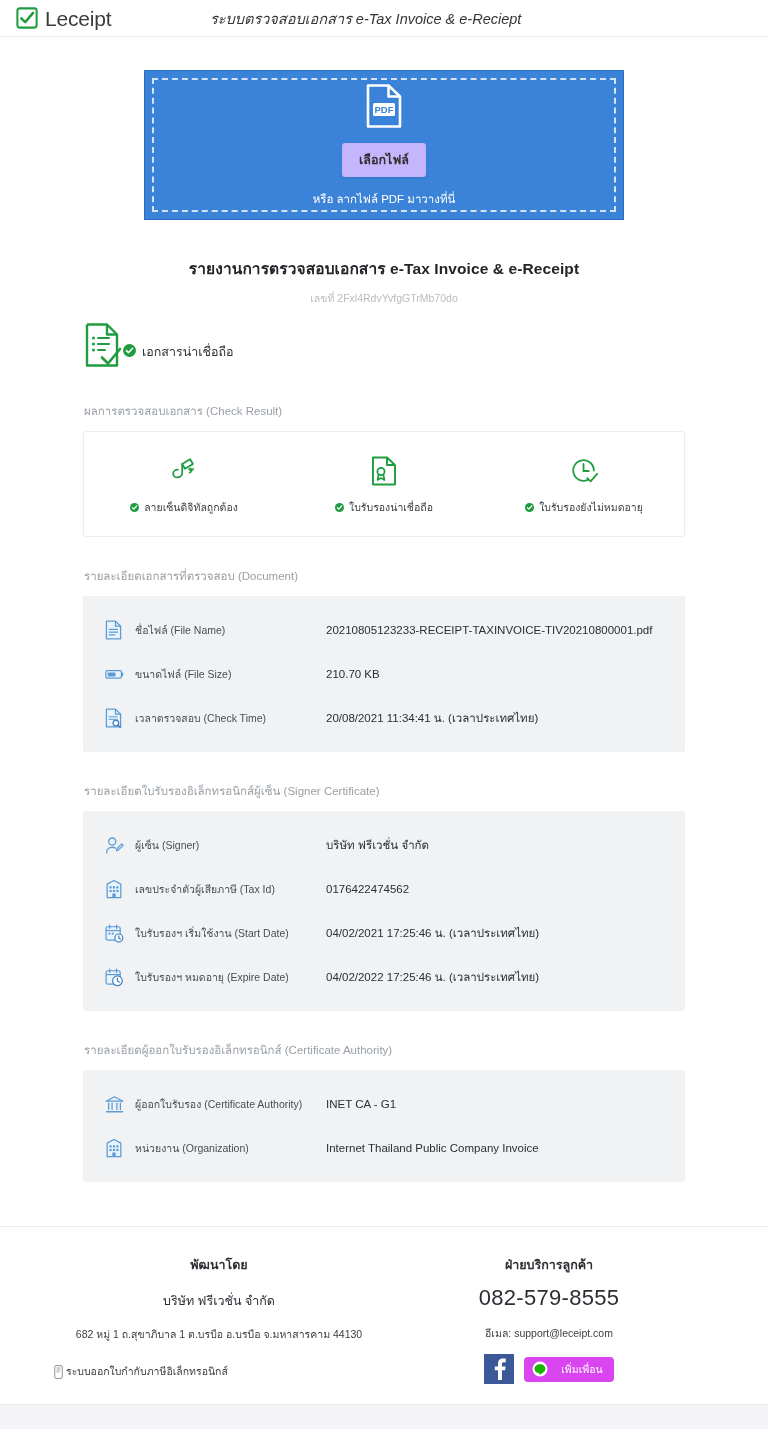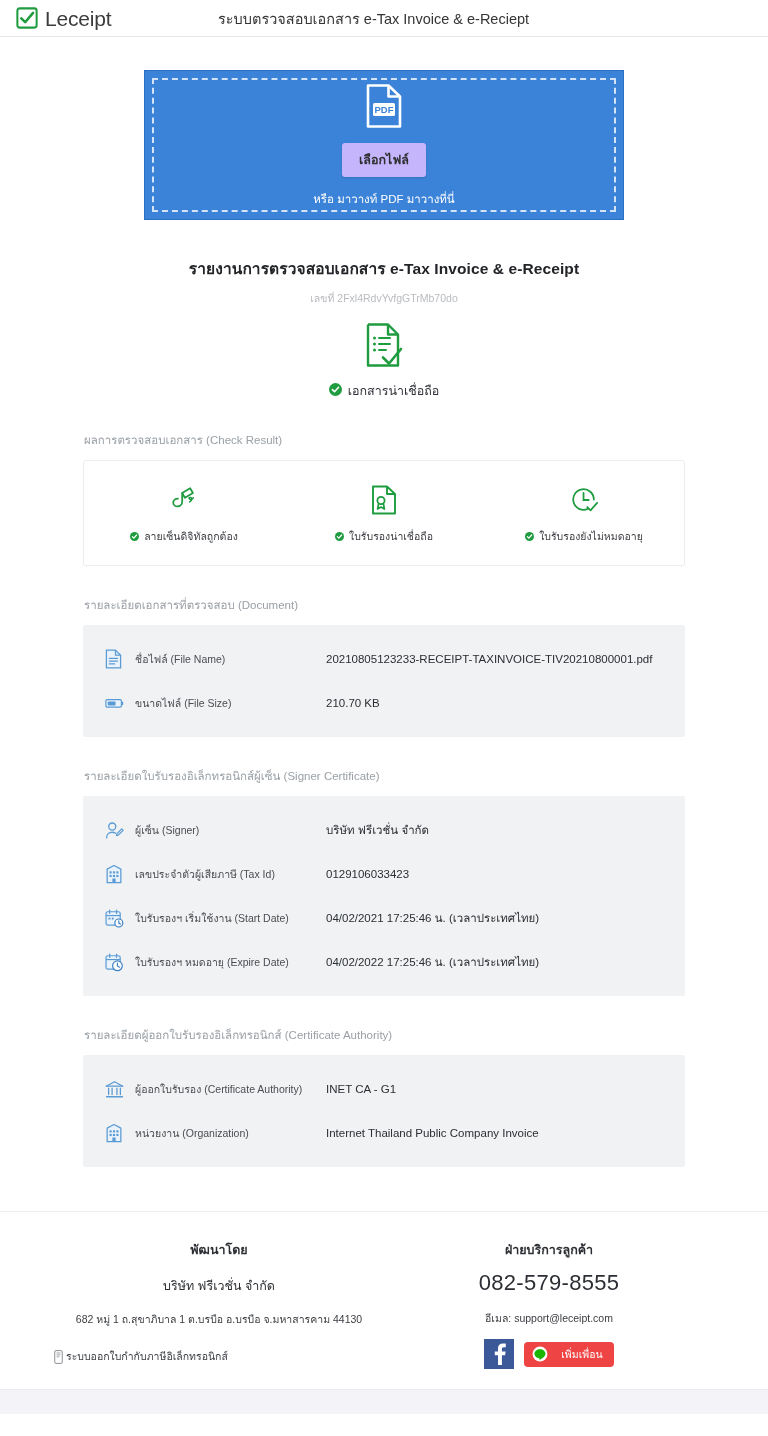--- a/index.html
+++ b/index.html
@@ -30,26 +30,27 @@
   }
   .brand-logo { width: 22px; height: 22px; display: block; }
   .brand-name {
     font-size: 21px;
     color: #3c3c3c;
     letter-spacing: -0.2px;
     line-height: 1;
   }
   .topbar-title {
     position: absolute;
-    left: 218px;
+    left: 210px;
     top: 50%;
     transform: translateY(-50%);
     font-size: 14.5px;
     color: #353535;
     white-space: nowrap;
+    font-style: italic;
   }
 
   
   .page {
     width: 768px;
     background: #fff;
     padding-bottom: 0;
   }
   .wrap {
     width: 602px;
@@ -104,21 +105,21 @@
   }
   .report-no {
     text-align: center;
     margin-top: 9px;
     font-size: 10.5px;
     color: #b9bbc0;
   }
   .result-hero {
     margin-top: 15px;
     display: flex;
-    flex-direction: column;
+    flex-direction: row;
     align-items: center;
   }
   .result-status {
     margin-top: 9px;
     display: flex;
     align-items: center;
     gap: 6px;
     font-size: 12.5px;
     color: #2f3238;
   }
@@ -246,21 +247,21 @@
     justify-content: center;
     gap: 10px;
   }
   .fb-btn {
     width: 30px; height: 30px;
     background: #3b5998;
     display: flex; align-items: center; justify-content: center;
     cursor: pointer;
   }
   .line-btn {
-    background: #ef4444;
+    background: #d946ef;
     height: 25px;
     border-radius: 4px;
     display: flex;
     align-items: center;
     gap: 13px;
     padding: 0 11px 0 8px;
     cursor: pointer;
   }
   .line-btn .ltxt { color: #fff; font-size: 10.5px; }
 
@@ -295,21 +296,21 @@
     <div class="dropzone">
       <span class="pdf-icon">
         <svg width="38" height="46" viewBox="0 0 38 46" fill="none">
           <path d="M3 2.5h20.5L35 13.5V43.5H3z" fill="none" stroke="#ffffff" stroke-width="2.6" stroke-linejoin="round"></path>
           <path d="M23.5 2.5V13.5H35" fill="none" stroke="#ffffff" stroke-width="2.6" stroke-linejoin="round"></path>
           <rect x="8" y="20" width="22" height="13" rx="1.5" fill="#ffffff"></rect>
           <text x="19" y="30.2" font-family="Liberation Sans, sans-serif" font-size="9.5" font-weight="bold" fill="#3b83d8" text-anchor="middle">PDF</text>
         </svg>
       </span>
       <button class="choose-file-btn">เลือกไฟล์</button>
-      <div class="drop-hint">หรือ มาวางท์ PDF มาวางที่นี่</div>
+      <div class="drop-hint">หรือ ลากไฟล์ PDF มาวางที่นี่</div>
     </div>
   </div>
 
   <div class="wrap">
 
     <div class="report-title">รายงานการตรวจสอบเอกสาร e-Tax Invoice &amp; e-Receipt</div>
     <div class="report-no">เลขที่ 2Fxl4RdvYvfgGTrMb70do</div>
 
     <div class="result-hero">
       <span>
@@ -424,20 +425,33 @@
               <svg width="19" height="14" viewBox="0 0 22 14" fill="none">
                 <rect x="1" y="3.2" width="18" height="8.6" rx="1.6" stroke="#5b9bd5" stroke-width="1.4" fill="#eaf3fb"></rect>
                 <rect x="3.2" y="5.2" width="9" height="4.6" rx="0.8" fill="#5b9bd5"></rect>
                 <path d="M20.4 6v2.8" stroke="#5b9bd5" stroke-width="1.4" stroke-linecap="round"></path>
               </svg>
             </span>
             <span class="detail-label">ขนาดไฟล์ (File Size)</span>
             <span class="detail-value">210.70 KB</span>
           </div>
 
+          <div class="detail-row">
+            <span class="detail-icon">
+              <svg width="17" height="20" viewBox="0 0 18 22" fill="none">
+                <path d="M1.2 1.2h10L16.8 6.8V20.8H1.2z" stroke="#5b9bd5" stroke-width="1.4" stroke-linejoin="round" fill="#eaf3fb"></path>
+                <path d="M11.2 1.2V6.8H16.8" stroke="#5b9bd5" stroke-width="1.4" stroke-linejoin="round" fill="none"></path>
+                <path d="M4.2 9.6h9M4.2 12.4h9" stroke="#5b9bd5" stroke-width="1.3" stroke-linecap="round"></path>
+                <circle cx="11.6" cy="16.6" r="3.1" stroke="#3f82c4" stroke-width="1.4" fill="#fff"></circle>
+                <path d="M13.9 18.9 L16.6 21.4" stroke="#3f82c4" stroke-width="1.5" stroke-linecap="round"></path>
+              </svg>
+            </span>
+            <span class="detail-label">เวลาตรวจสอบ (Check Time)</span>
+            <span class="detail-value">20/08/2021 11:34:41 น. (เวลาประเทศไทย)</span>
+          </div>
 
         </div>
       </div>
     </div>
 
     <div class="section">
       <div class="section-label">รายละเอียดใบรับรองอิเล็กทรอนิกส์ผู้เซ็น (Signer Certificate)</div>
       <div class="panel-grey">
         <div class="detail-list">
 
@@ -460,21 +474,21 @@
                 <rect x="5" y="8" width="2.4" height="2.4" fill="#5b9bd5"></rect>
                 <rect x="8.8" y="8" width="2.4" height="2.4" fill="#5b9bd5"></rect>
                 <rect x="12.6" y="8" width="2.4" height="2.4" fill="#5b9bd5"></rect>
                 <rect x="5" y="12" width="2.4" height="2.4" fill="#5b9bd5"></rect>
                 <rect x="8.8" y="12" width="2.4" height="2.4" fill="#5b9bd5"></rect>
                 <rect x="12.6" y="12" width="2.4" height="2.4" fill="#5b9bd5"></rect>
                 <rect x="8.2" y="16" width="3.6" height="4.6" fill="#5b9bd5"></rect>
               </svg>
             </span>
             <span class="detail-label">เลขประจำตัวผู้เสียภาษี (Tax Id)</span>
-            <span class="detail-value">0129106033423</span>
+            <span class="detail-value">0176422474562</span>
           </div>
 
           <div class="detail-row">
             <span class="detail-icon">
               <svg width="19" height="19" viewBox="0 0 22 22" fill="none">
                 <rect x="1.2" y="3.2" width="16.4" height="15.4" rx="2" stroke="#5b9bd5" stroke-width="1.4" fill="#eaf3fb"></rect>
                 <path d="M1.2 7.6H17.6" stroke="#5b9bd5" stroke-width="1.4"></path>
                 <path d="M5.4 1.4v3.6M13.4 1.4v3.6" stroke="#5b9bd5" stroke-width="1.5" stroke-linecap="round"></path>
                 <rect x="4" y="10" width="2.2" height="2.2" fill="#5b9bd5"></rect>
                 <rect x="7.8" y="10" width="2.2" height="2.2" fill="#5b9bd5"></rect>

